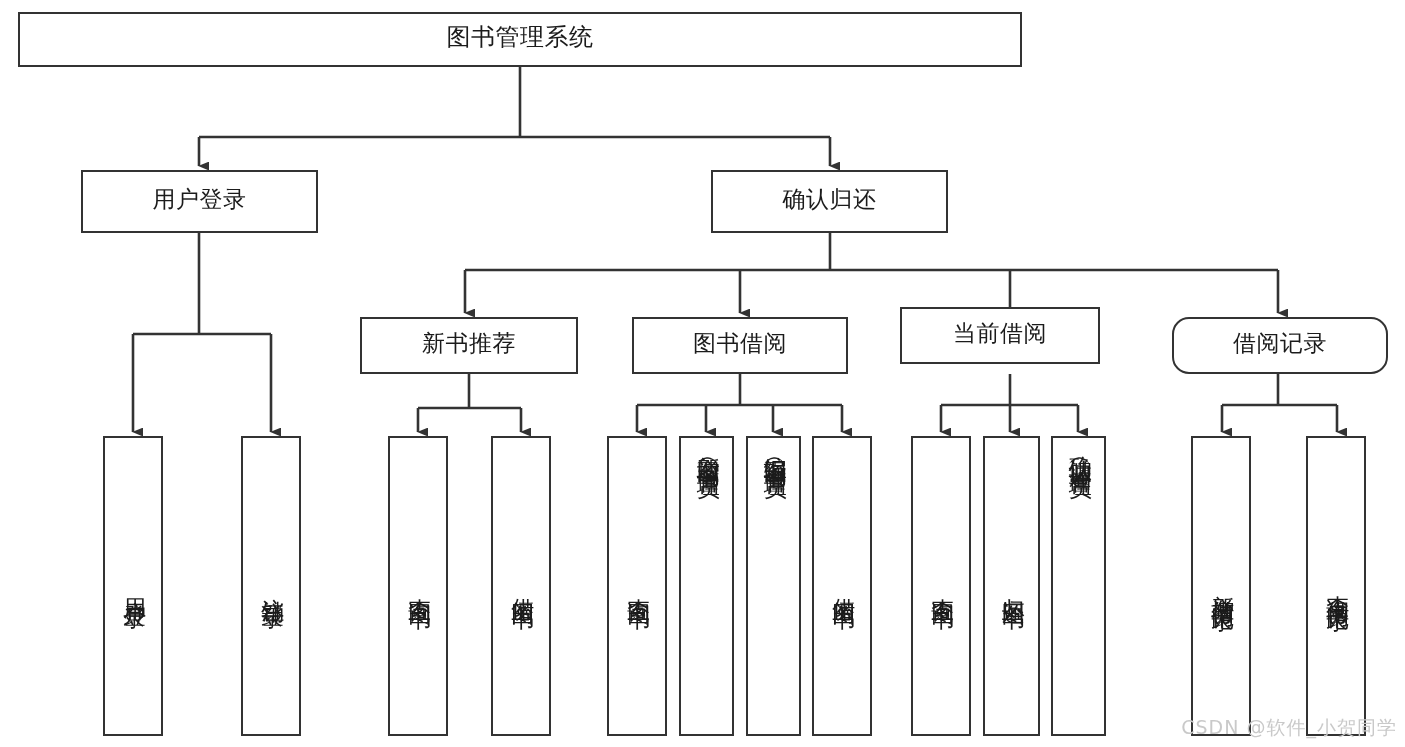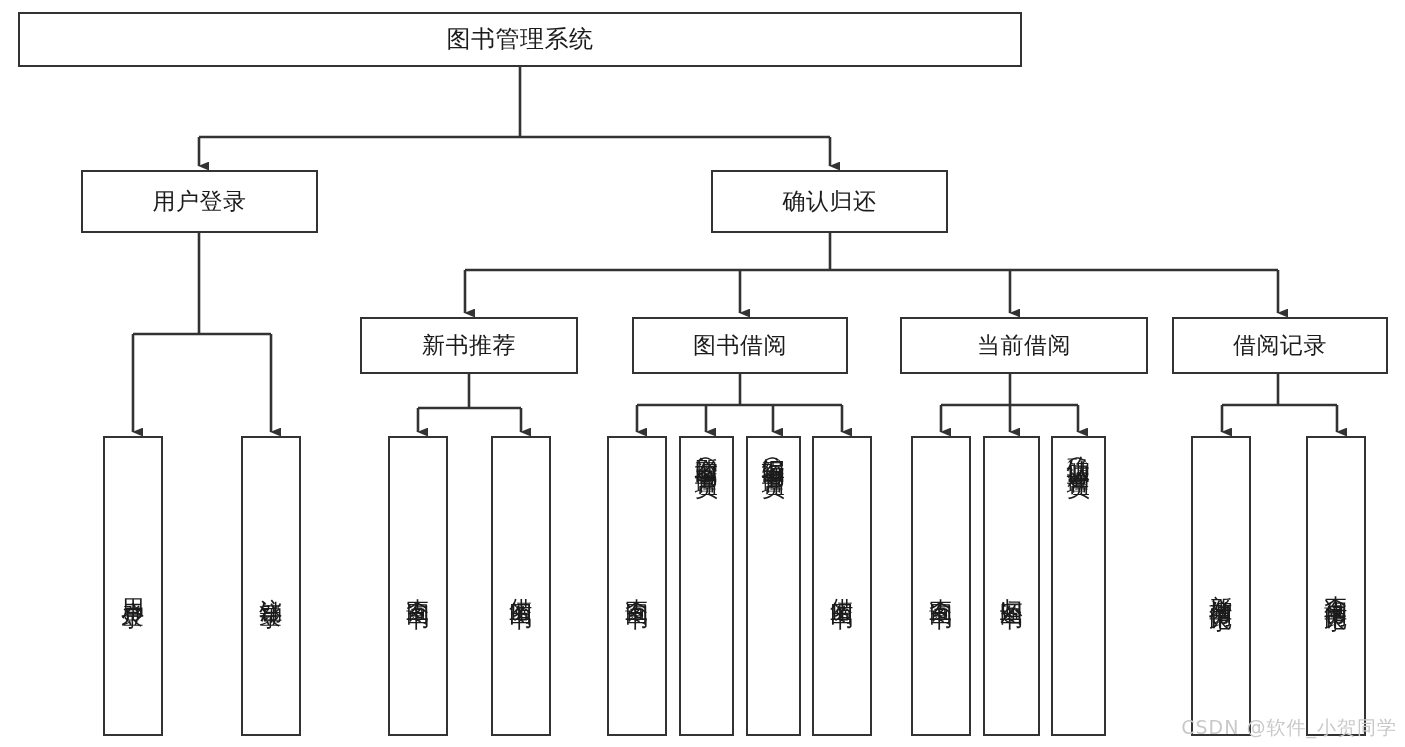--- a/index.html
+++ b/index.html
@@ -28,20 +28,21 @@
   }
   .node {
     position: absolute;
     box-sizing: border-box;
     background: #ffffff;
     border: 2.5px solid #333333;
     display: flex;
     align-items: center;
     justify-content: center;
     color: #1b1b1b;
+    font-family: Liberation Mono, monospace;
   }
   .node.horiz {
     font-size: 23px;
     letter-spacing: 0.5px;
     line-height: 1.1;
   }
   .node.root {
     font-size: 24px;
   }
   .node.leaf {
@@ -138,23 +139,23 @@
   <div class="node horiz root" style="left:18px; top:12px; width:1004px; height:55px;">图书管理系统</div>
 
   <div class="node horiz" style="left:81px; top:170px; width:237px; height:63px;">用户登录</div>
 
   <div class="node horiz" style="left:711px; top:170px; width:237px; height:63px;">确认归还</div>
 
   <div class="node horiz" style="left:632px; top:317px; width:216px; height:57px;">图书借阅</div>
 
   <div class="node horiz" style="left:360px; top:317px; width:218px; height:57px;">新书推荐</div>
 
-  <div class="node horiz" style="left:900px; top:317px; width:248px; height:57px;">当前借阅</div>
-
-  <div class="node horiz" style="left:1172px; top:317px; width:216px; height:57px;">借阅记录</div>
+  <div class="node horiz" style="left:900px; top:307px; width:200px; height:57px;">当前借阅</div>
+
+  <div class="node horiz" style="left:1172px; top:317px; width:216px; height:57px;border-radius:17px;">借阅记录</div>
 
   <div class="node leaf" style="left:103px; top:436px; width:60px; height:300px;">
     <span class="leaf-inner">
       <span class="vtext">用户登录</span>
     </span>
   </div>
 
   <div class="node leaf" style="left:241px; top:436px; width:60px; height:300px;">
     <span class="leaf-inner">
       <span class="vtext">注销登录</span>

